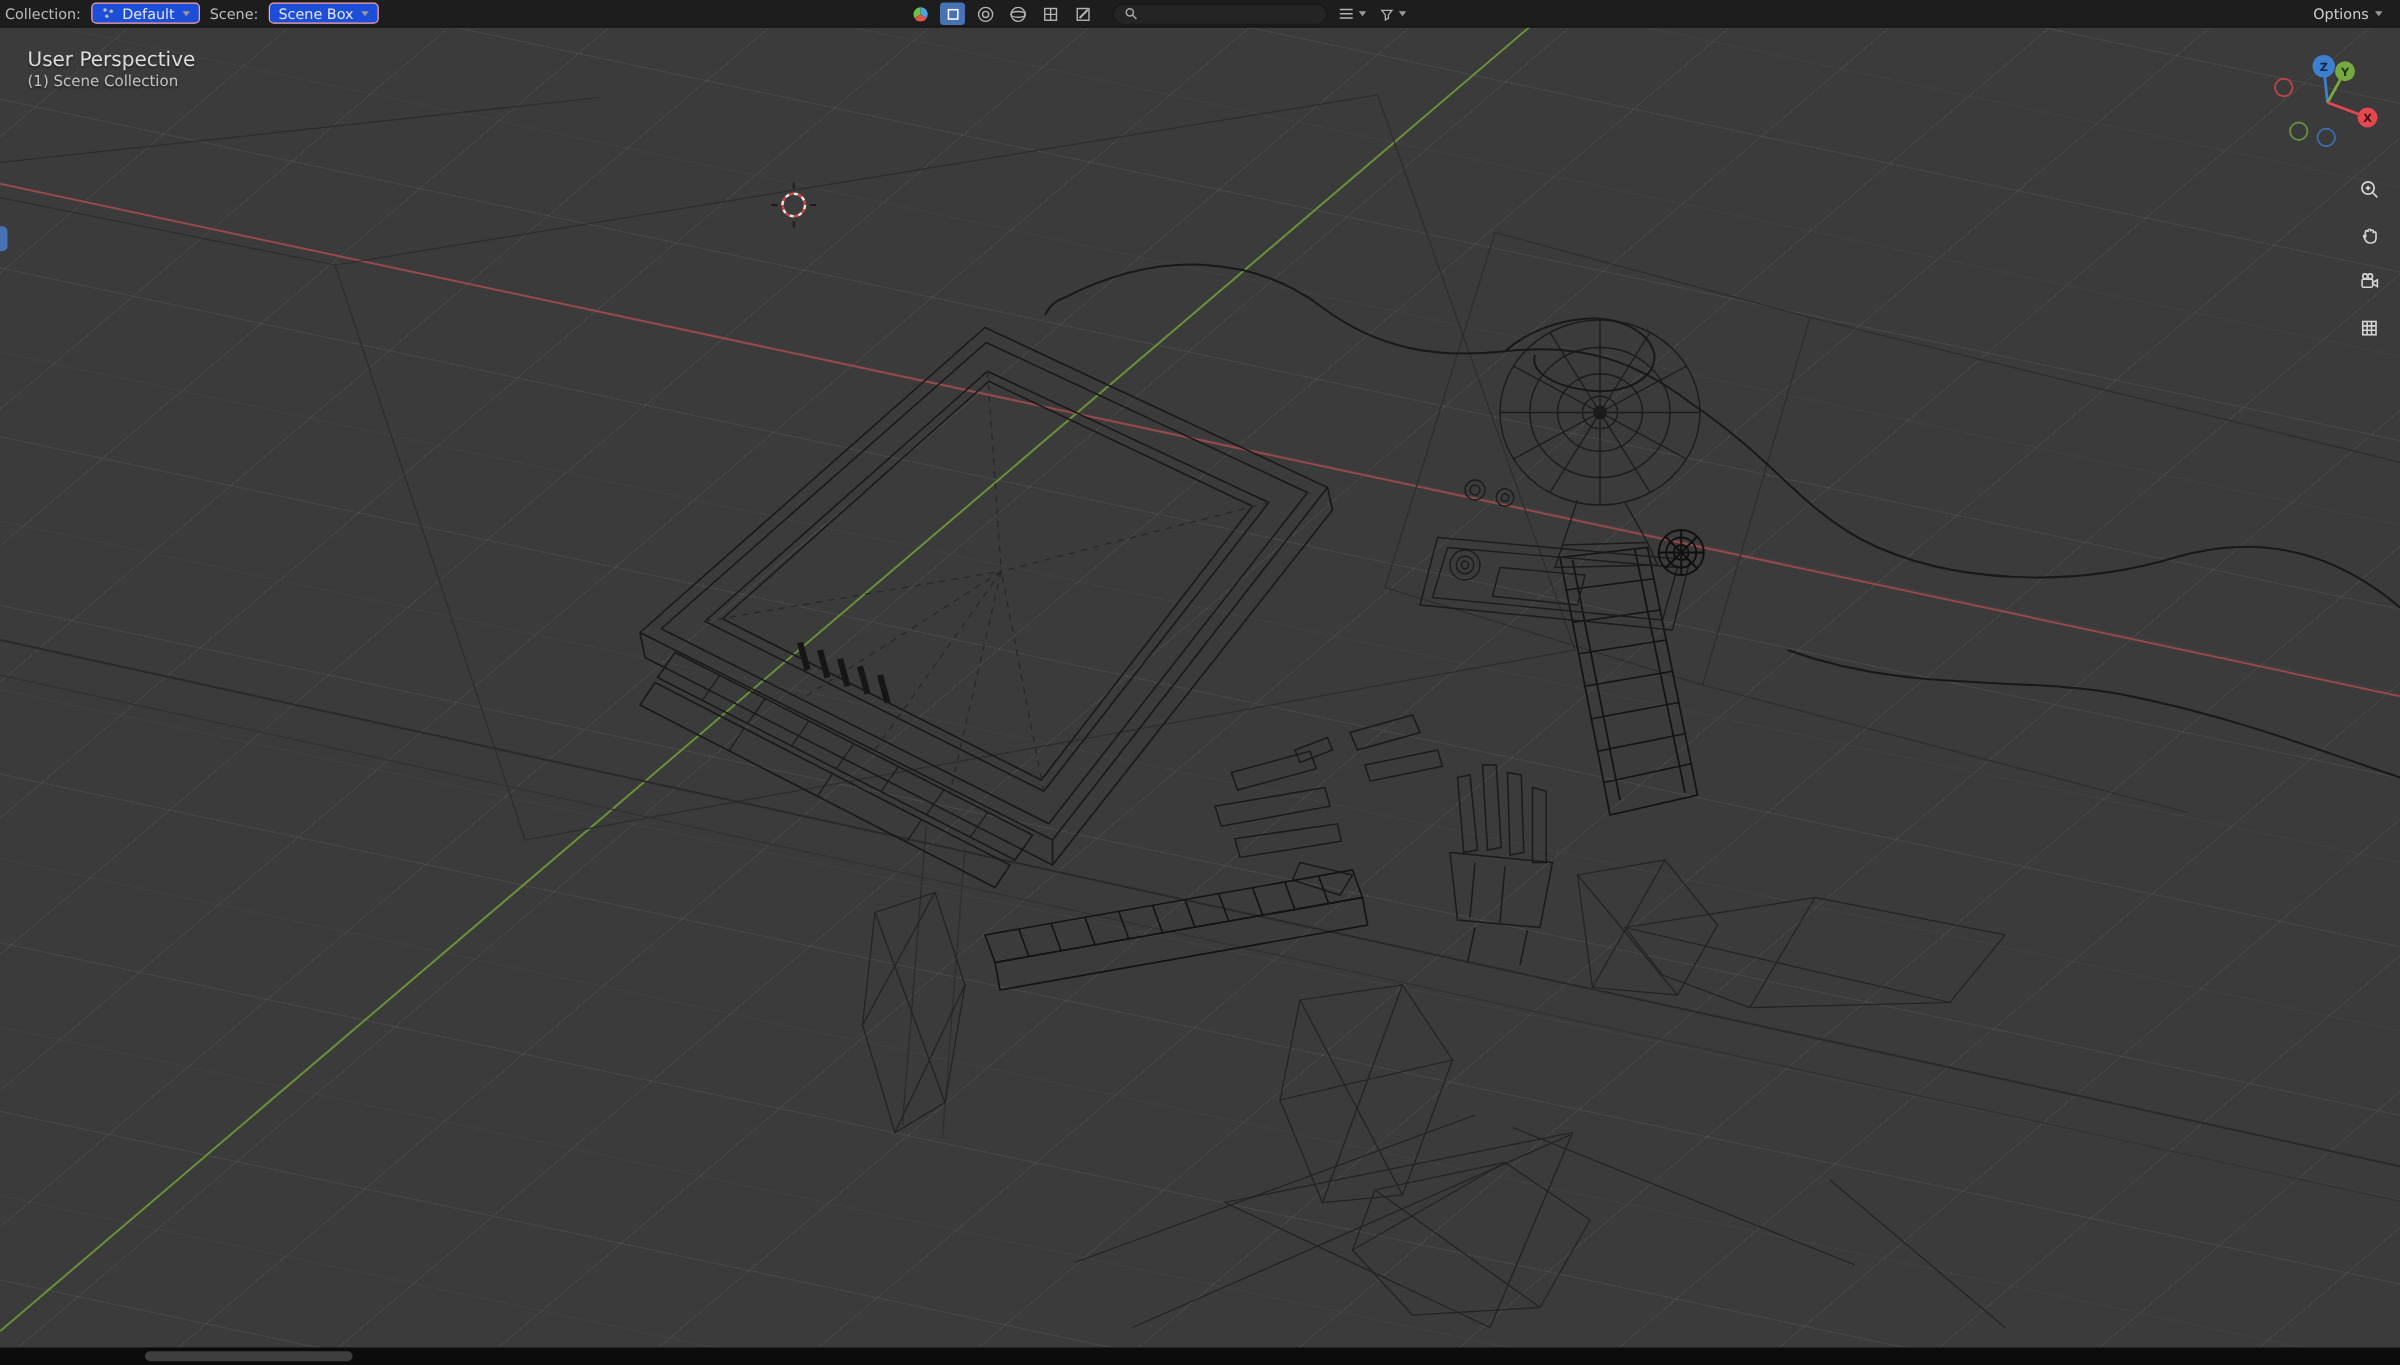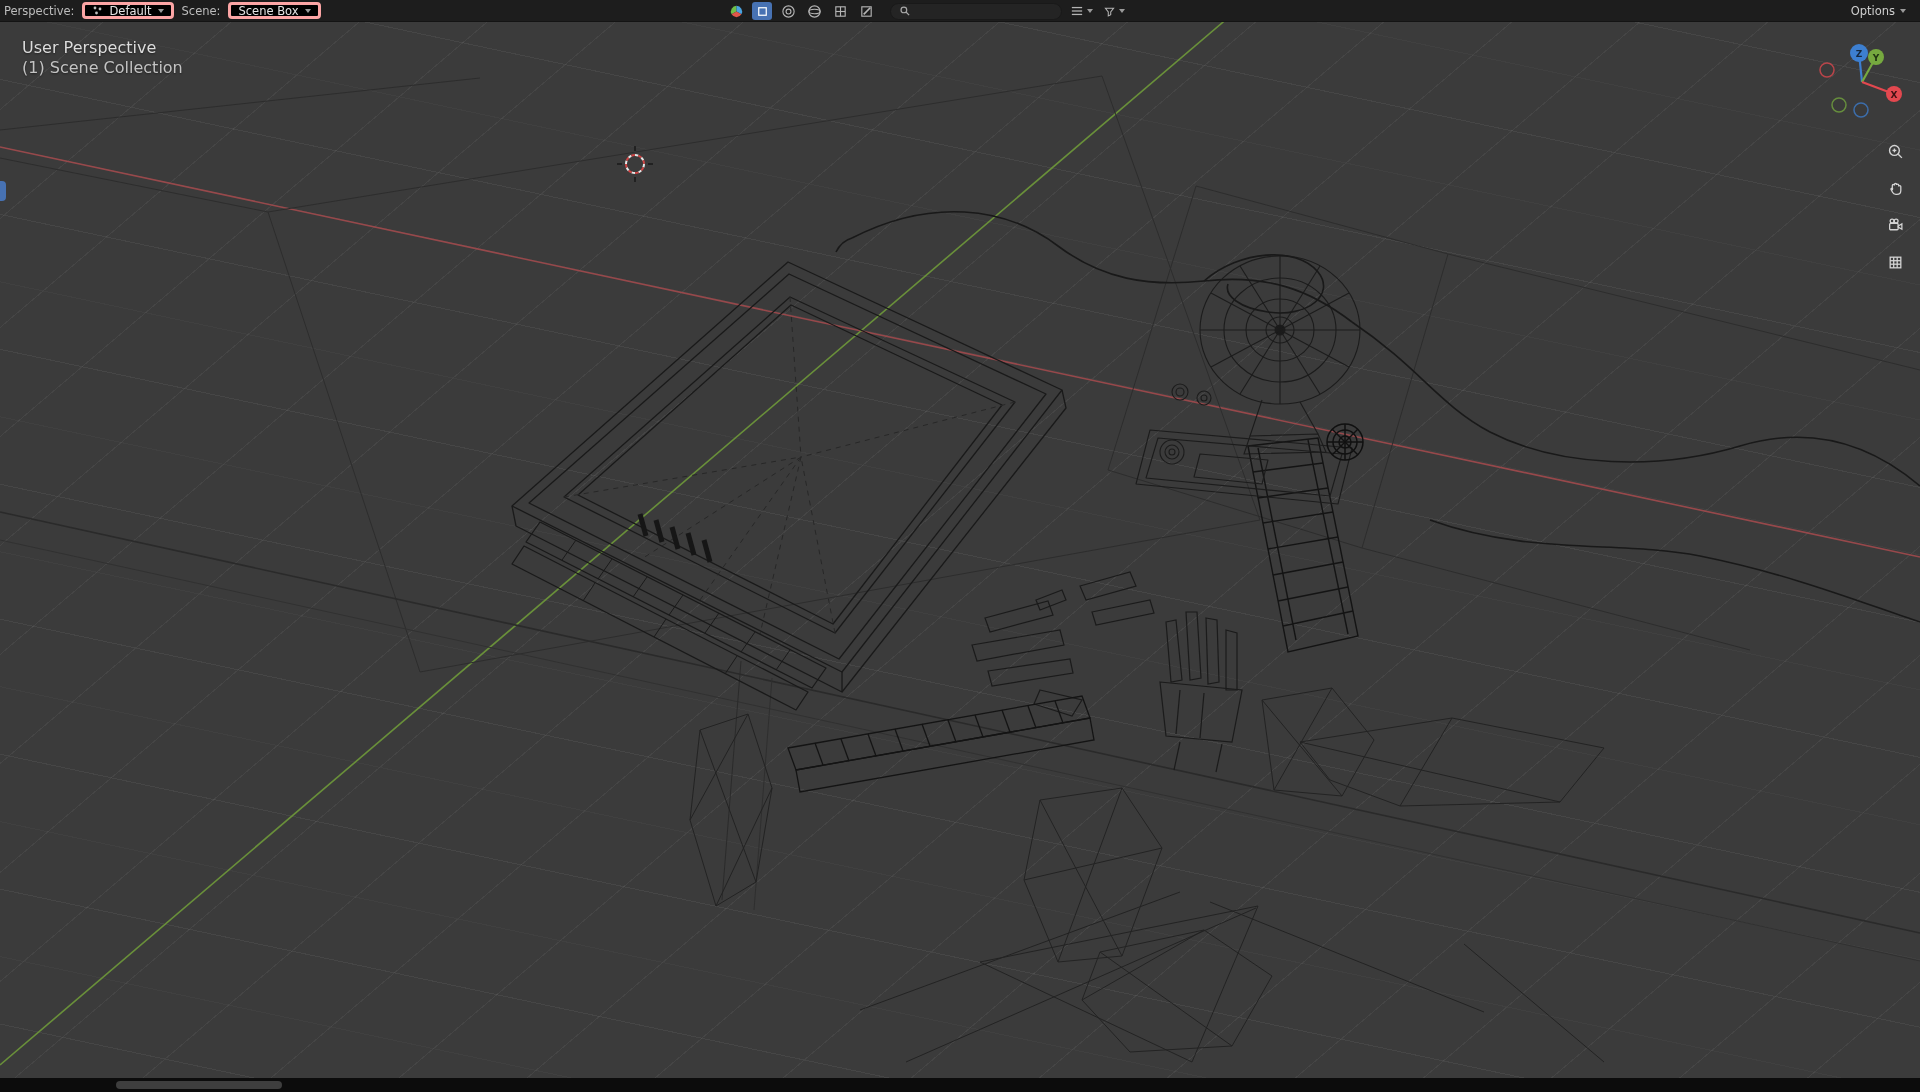--- a/index.html
+++ b/index.html
@@ -11,33 +11,33 @@
   .viewport{position:absolute;inset:0;background-color:#3b3b3b;
     background-image:
       repeating-linear-gradient(12deg, rgba(255,255,255,0.055) 0 1px, transparent 1px 66px),
       repeating-linear-gradient(319.6deg, rgba(255,255,255,0.05) 0 1px, transparent 1px 83px),
       repeating-linear-gradient(12deg, rgba(0,0,0,0.10) 0 1px, transparent 1px 132px);
   }
   .scene{position:absolute;inset:0;width:1920px;height:1092px;display:block;}
 
   .vp-label1{position:absolute;left:22px;top:38px;font-size:16px;color:#dcdcdc;
              text-shadow:0 1px 2px rgba(0,0,0,.45);z-index:5;}
-  .vp-label2{position:absolute;left:22px;top:58px;font-size:16px;color:#c3c3c3;
+  .vp-label2{position:absolute;left:22px;top:58px;font-size:12px;color:#c3c3c3;
              text-shadow:0 1px 2px rgba(0,0,0,.45);z-index:5;}
 
   .tool-sliver{position:absolute;left:0;top:181px;width:6px;height:20px;
                background:#4772b3;border-radius:0 4px 4px 0;z-index:5;}
 
   
   .topbar{position:absolute;top:0;left:0;right:0;height:22px;background:#1d1d1d;
           border-bottom:1px solid #141414;display:flex;align-items:center;
           padding:0 8px 0 4px;z-index:20;font-size:11.5px;}
   .bar-left{display:flex;align-items:center;gap:8px;}
   .lbl{color:#bdbdbd;white-space:nowrap;}
-  .dd{display:flex;align-items:center;gap:6px;background:#000000;border:3px solid #fca5a5;
+  .dd{display:flex;align-items:center;gap:6px;background:#1d4ed8;border:1px solid #fca5a5;
       border-radius:4px;height:17px;padding:0 7px;color:#e4e4e4;font-size:11.5px;
       font-family:"DejaVu Sans",sans-serif;cursor:pointer;}
   .chev{width:0;height:0;border-left:3.5px solid transparent;border-right:3.5px solid transparent;
         border-top:4px solid #9a9a9a;display:inline-block;}
   .bar-center{position:absolute;left:726px;top:0;height:22px;display:flex;align-items:center;gap:6px;}
   .icon-btn{width:20px;height:18px;display:flex;align-items:center;justify-content:center;
             background:transparent;border:none;border-radius:3px;padding:0;cursor:pointer;}
   .icon-btn.active{background:#4772b3;}
   .search{display:flex;align-items:center;gap:5px;width:172px;height:17px;margin-left:8px;
           background:#242424;border:1px solid #191919;border-radius:9px;padding:0 8px;}
@@ -323,21 +323,21 @@
             <line x1="9.6" y1="3" x2="9.6" y2="13"></line>
           <line x1="3" y1="6.3" x2="13" y2="6.3"></line>
             <line x1="3" y1="9.6" x2="13" y2="9.6"></line>
         </svg>
       </button>
     </div>
   </div>
 
   <header class="topbar">
     <div class="bar-left">
-      <span class="lbl">Perspective:</span>
+      <span class="lbl">Collection:</span>
       <button class="dd">
         <svg width="11" height="11" viewBox="0 0 11 11">
           <circle cx="3" cy="3" r="1.4" fill="#bdbdbd"></circle>
             <circle cx="8" cy="4" r="1.4" fill="#bdbdbd"></circle>
           <circle cx="4.5" cy="8" r="1.4" fill="#bdbdbd"></circle>
         </svg>
         <span>Default</span>
         <span class="chev"></span>
       </button>
       <span class="lbl">Scene:</span>

